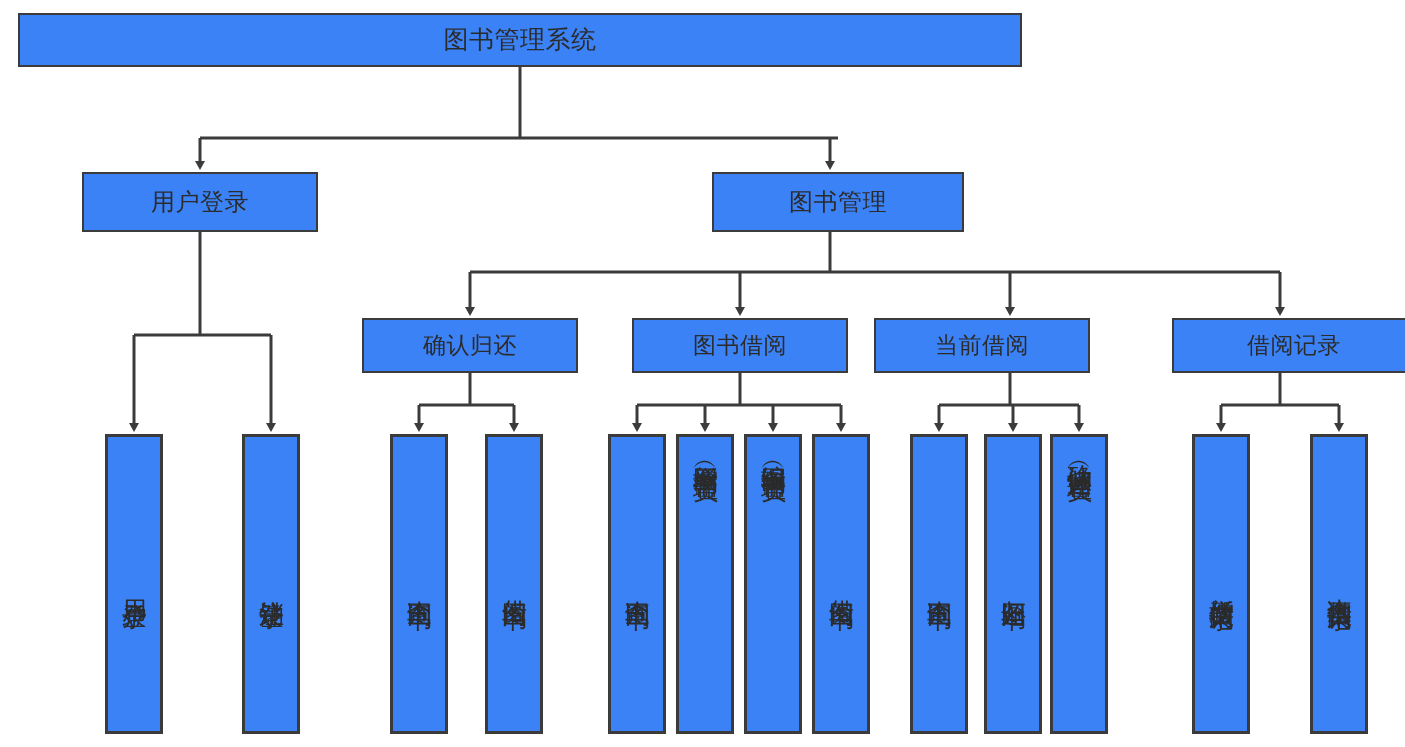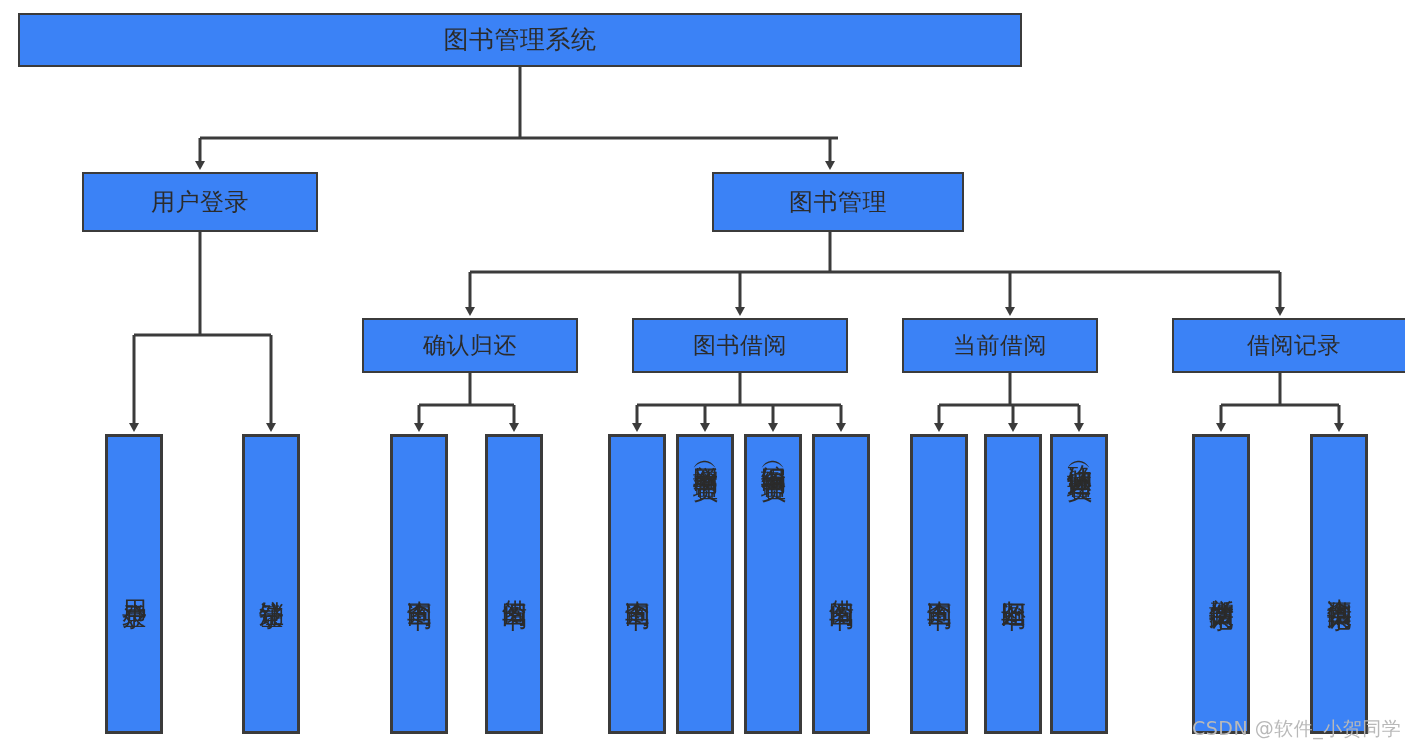--- a/index.html
+++ b/index.html
@@ -146,21 +146,21 @@
   <div class="node node-l2" style="left:712px; top:172px; width:252px; height:60px;">
     <span class="label">图书管理</span>
   </div>
 
   <div class="node node-l3" style="left:362px; top:318px; width:216px; height:55px;">
     <span class="label">确认归还</span>
   </div>
   <div class="node node-l3" style="left:632px; top:318px; width:216px; height:55px;">
     <span class="label">图书借阅</span>
   </div>
-  <div class="node node-l3" style="left:902px; top:318px; width:196px; height:55px;">
+  <div class="node node-l3" style="left:874px; top:318px; width:216px; height:55px;">
     <span class="label">当前借阅</span>
   </div>
   <div class="node node-l3" style="left:1172px; top:318px; width:244px; height:55px;">
     <span class="label">借阅记录</span>
   </div>
 
   <div class="node node-leaf" style="left:105px; top:434px; width:58px; height:300px;">
     <div class="leaf-mid">
       <span class="label">用户登录</span>
     </div>
@@ -231,15 +231,14 @@
       <span class="label">新增借阅记录</span>
     </div>
   </div>
 
   <div class="node node-leaf" style="left:1310px; top:434px; width:58px; height:300px;">
     <div class="leaf-mid">
       <span class="label">查询借阅记录</span>
     </div>
   </div>
 
-  <div class="watermark" style="left:1192px; top:716px;">CSDN @软件_小贺同学</div>
 
 </div>
 
 </body></html>

